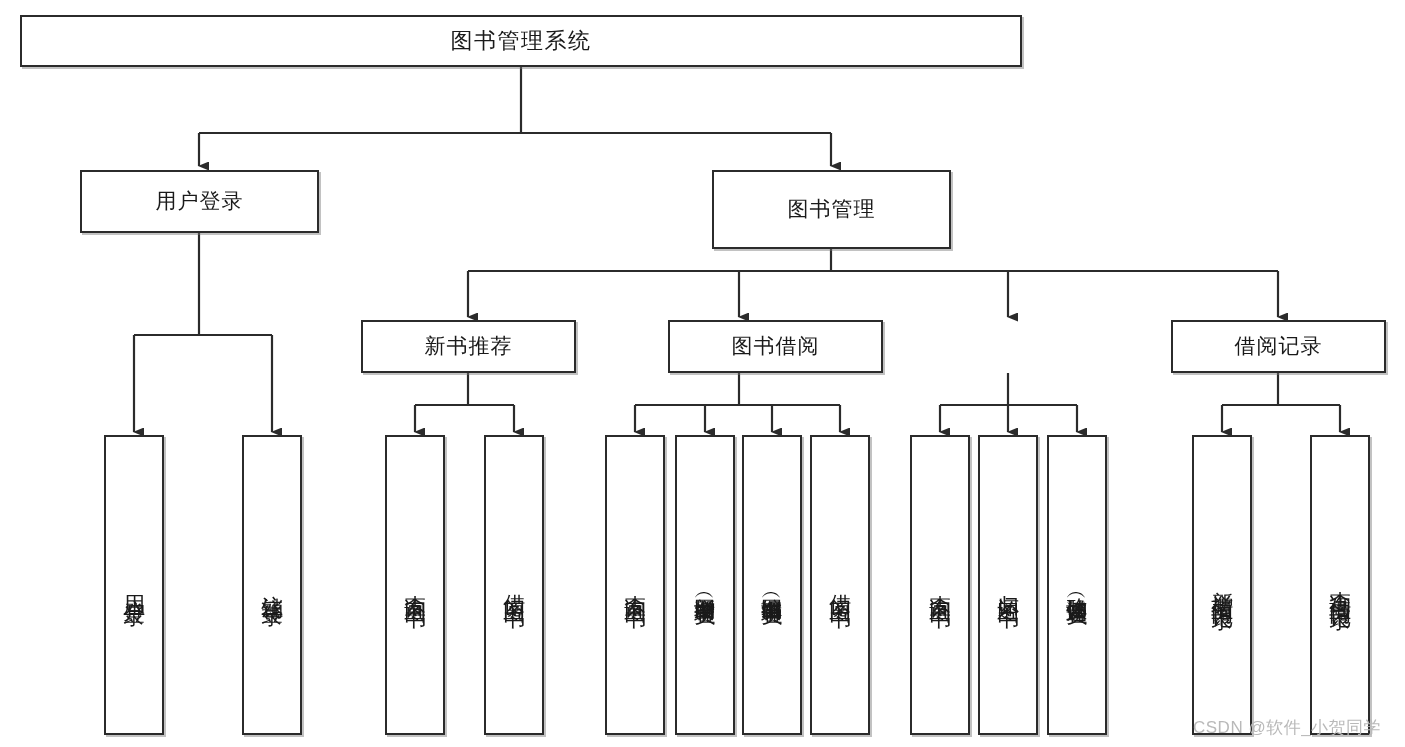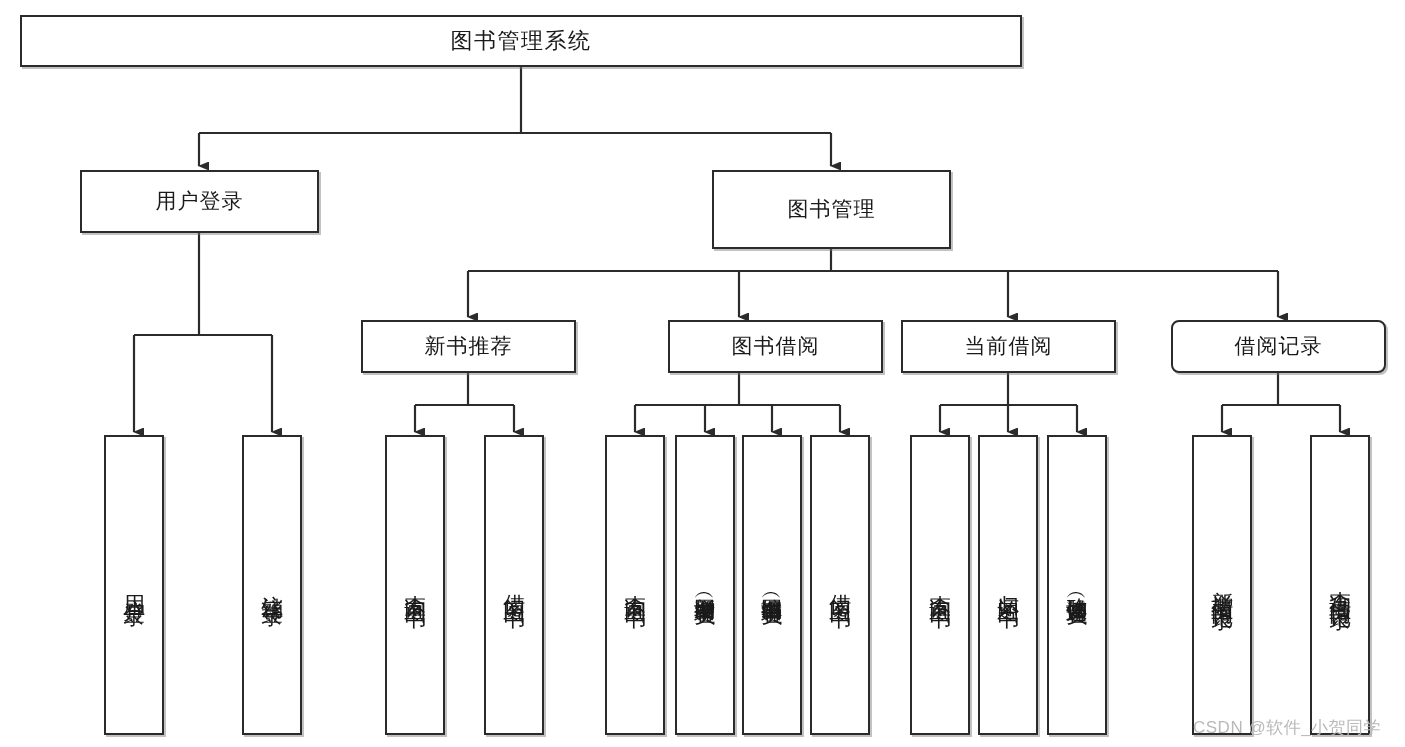--- a/index.html
+++ b/index.html
@@ -145,24 +145,21 @@
   <div class="node h" style="left:712px; top:170px; width:239px; height:79px;">
     <span class="label">图书管理</span>
   </div>
 
   <div class="node h" style="left:361px; top:320px; width:215px; height:53px;">
     <span class="label">新书推荐</span>
   </div>
   <div class="node h" style="left:632px; top:320px; width:215px; height:53px;margin-left:36px;">
     <span class="label">图书借阅</span>
   </div>
-  <div class="node h" style="left:901px; top:320px; width:215px; height:53px;">
-    <span class="label">当前借阅</span>
-  </div>
-  <div class="node h" style="left:1171px; top:320px; width:215px; height:53px;border-radius:8px;">
+  <div class="node h" style="left:1171px; top:320px; width:215px; height:53px;">
     <span class="label">借阅记录</span>
   </div>
 
   <div class="node v" style="left:104px; top:435px; width:60px; height:300px;">
     <span class="label">用户登录</span>
   </div>
   <div class="node v" style="left:242px; top:435px; width:60px; height:300px;">
     <span class="label">注销登录</span>
   </div>
 

